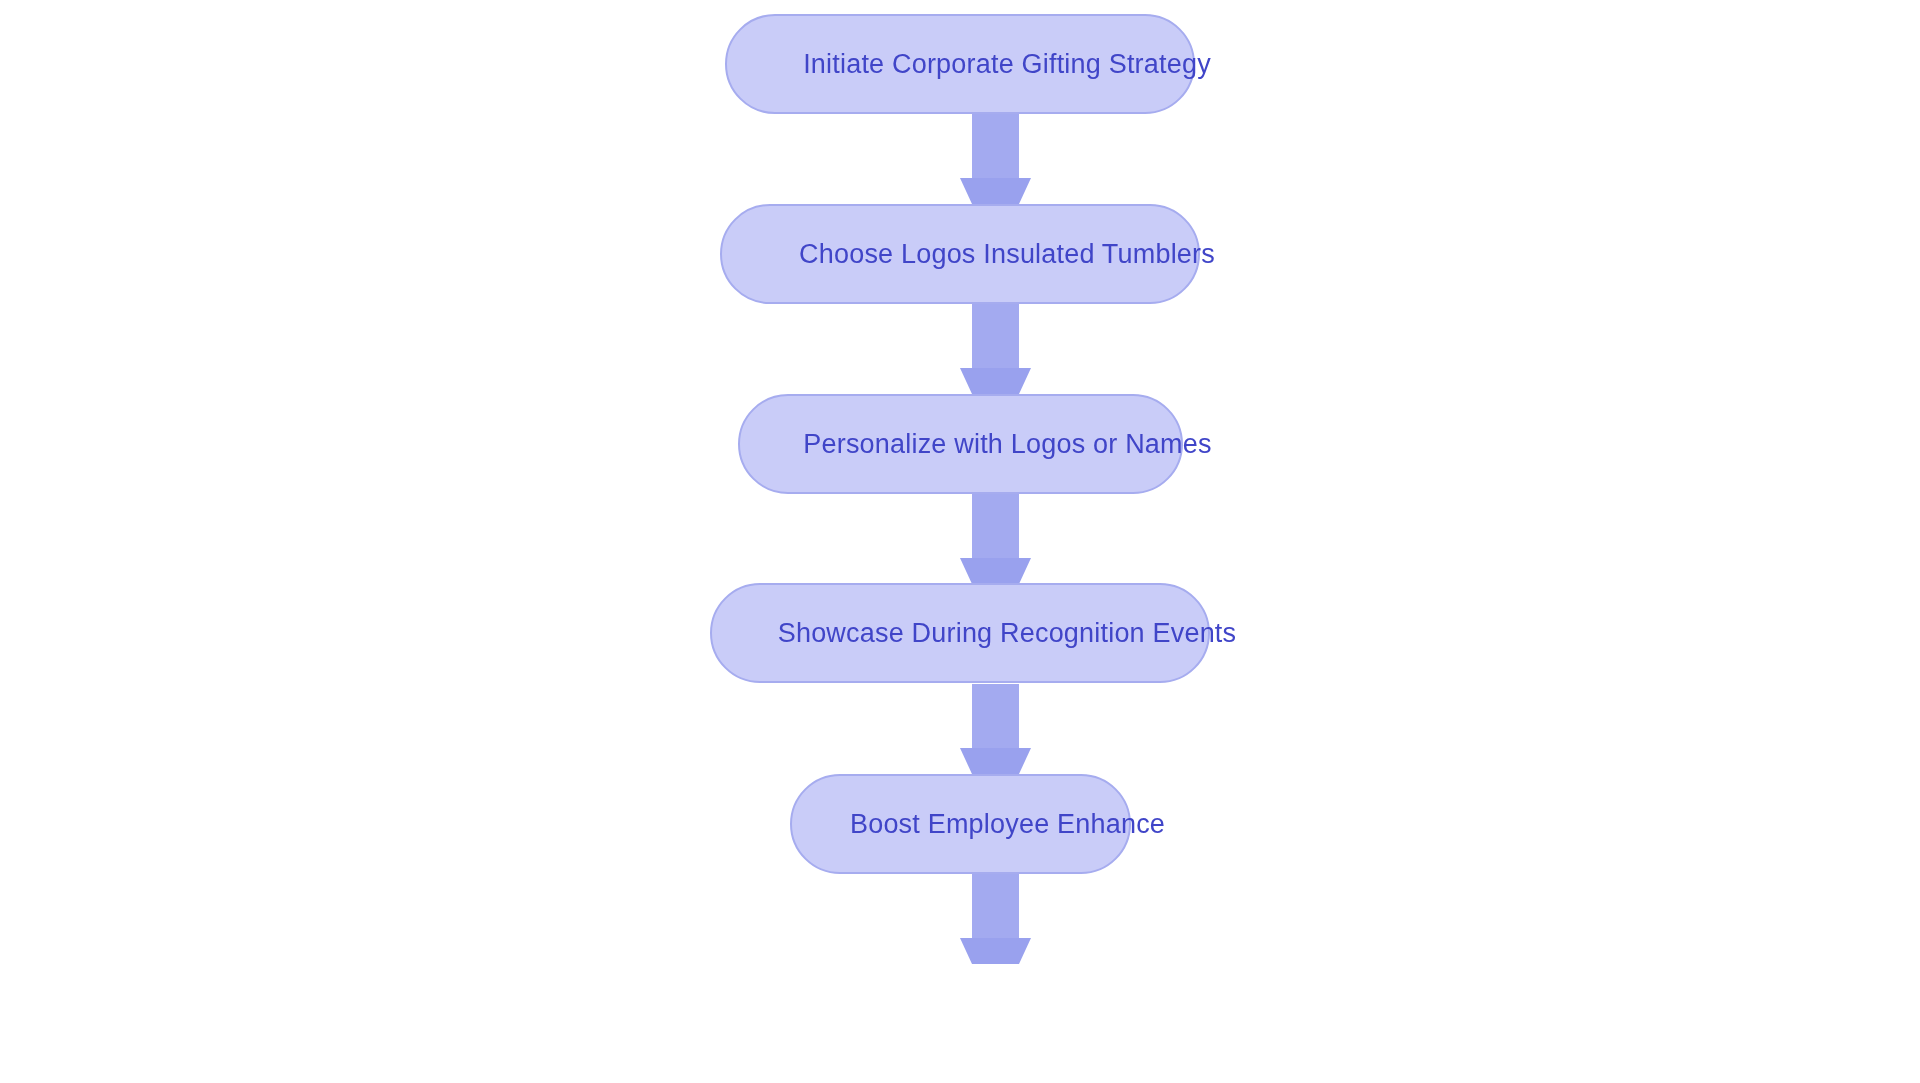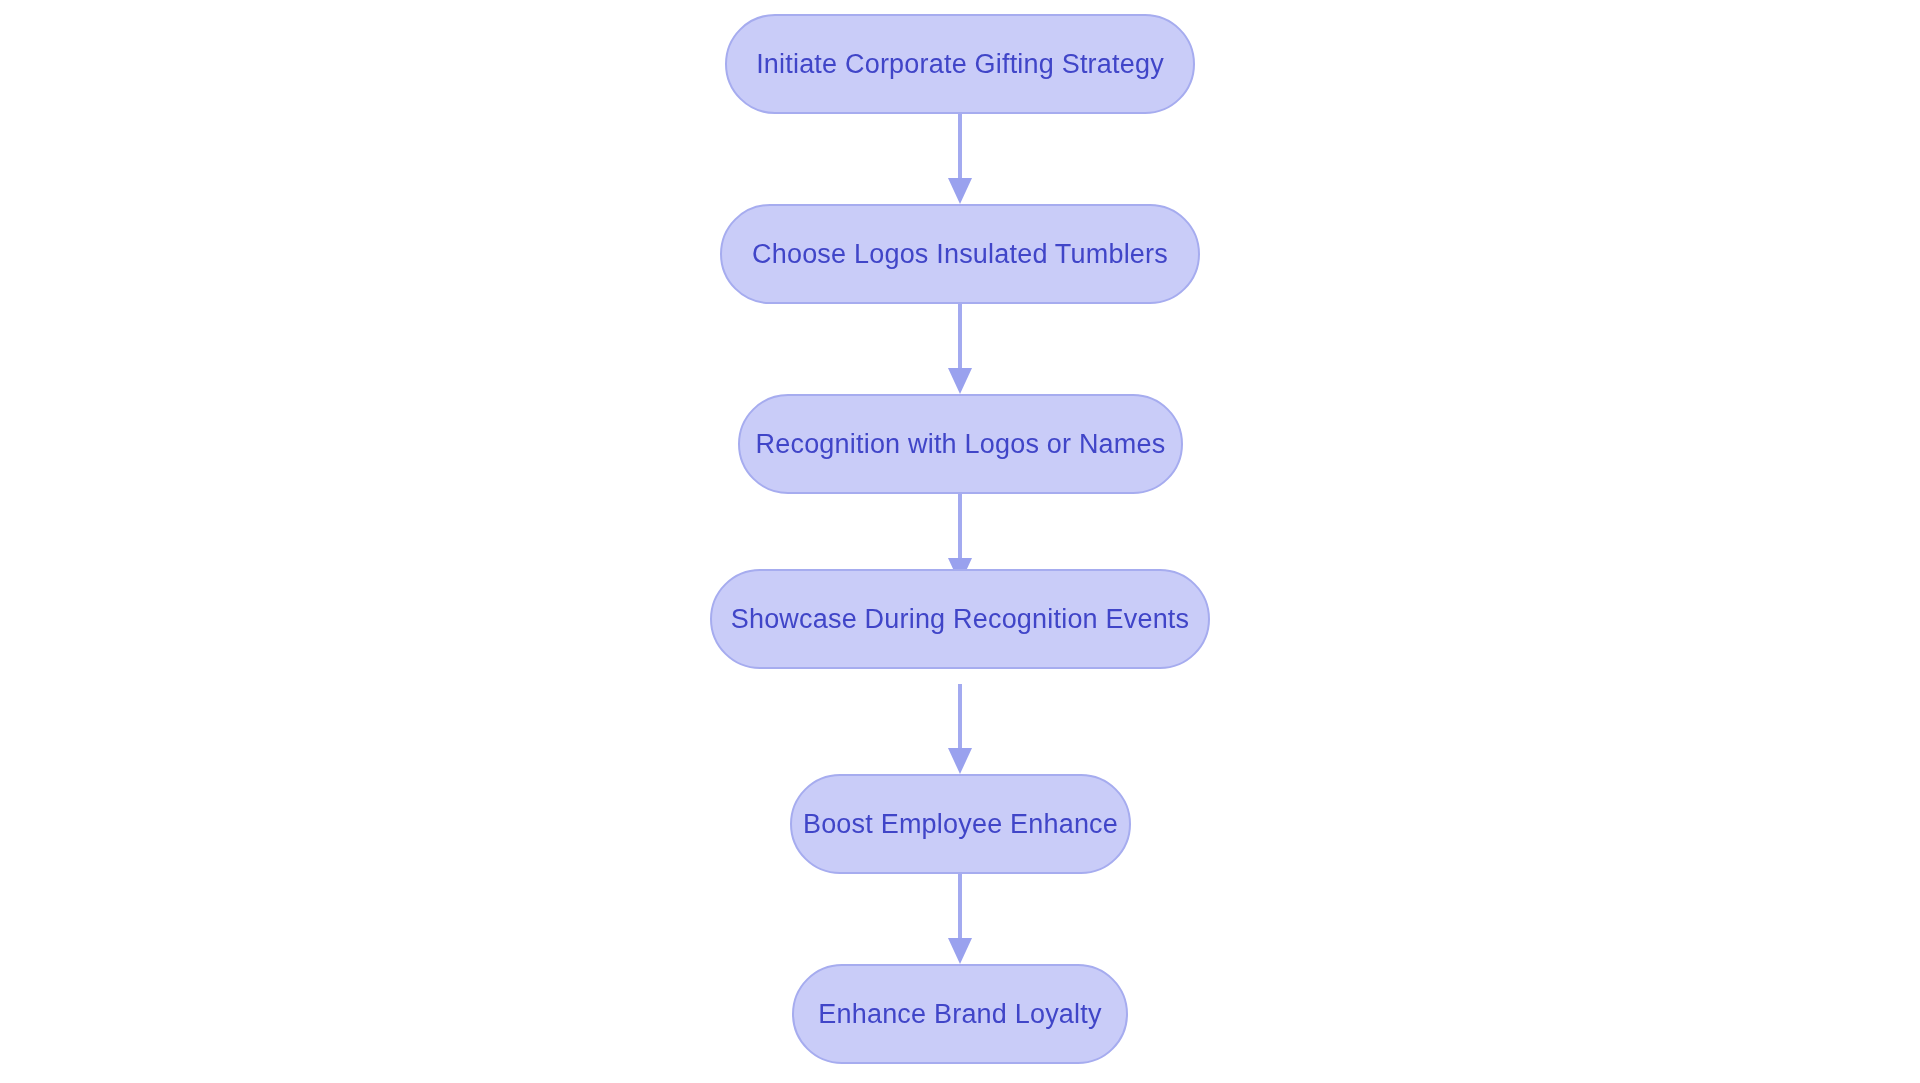--- a/index.html
+++ b/index.html
@@ -3,21 +3,21 @@
 <meta charset="utf-8">
 <style>
   :root {
     --node-fill: #c9ccf8;
     --node-border: #a6acef;
     --node-text: #4045c8;
     --arrow-line: #a3aaf0;
     --arrow-head: #99a1ee;
     --page-bg: #ffffff;
   }
-  * { box-sizing: border-box; }
+  * { box-sizing: border-box; padding-left: 47px; }
   html, body {
     margin: 0;
     padding: 0;
   }
   body {
     width: 1920px;
     height: 1083px;
     background: var(--page-bg);
     font-family: "Liberation Sans", sans-serif;
     overflow: hidden;
@@ -81,43 +81,40 @@
   <div class="node" style="left:720px; top:204px; width:480px">
     <span class="node-label">Choose Logos Insulated Tumblers</span>
   </div>
 
   <div class="arrow" style="left:948px; top:304px; height:90px">
     <div class="arrow-line"></div>
     <div class="arrow-head"></div>
   </div>
 
   <div class="node" style="left:738px; top:394px; width:445px">
-    <span class="node-label">Recognition with Logos or Names</span>
+    <span class="node-label">Personalize with Logos or Names</span>
   </div>
 
   <div class="arrow" style="left:948px; top:494px; height:90px">
     <div class="arrow-line"></div>
     <div class="arrow-head"></div>
   </div>
 
-  <div class="node" style="left:710px; top:569px; width:500px">
+  <div class="node" style="left:710px; top:583px; width:500px">
     <span class="node-label">Showcase During Recognition Events</span>
   </div>
 
   <div class="arrow" style="left:948px; top:684px; height:90px">
     <div class="arrow-line"></div>
     <div class="arrow-head"></div>
   </div>
 
   <div class="node" style="left:790px; top:774px; width:341px">
     <span class="node-label">Boost Employee Enhance</span>
   </div>
 
   <div class="arrow" style="left:948px; top:874px; height:90px">
     <div class="arrow-line"></div>
     <div class="arrow-head"></div>
   </div>
 
-  <div class="node" style="left:792px; top:964px; width:336px">
-    <span class="node-label">Enhance Brand Loyalty</span>
-  </div>
 
 </div>
 
 </body></html>

